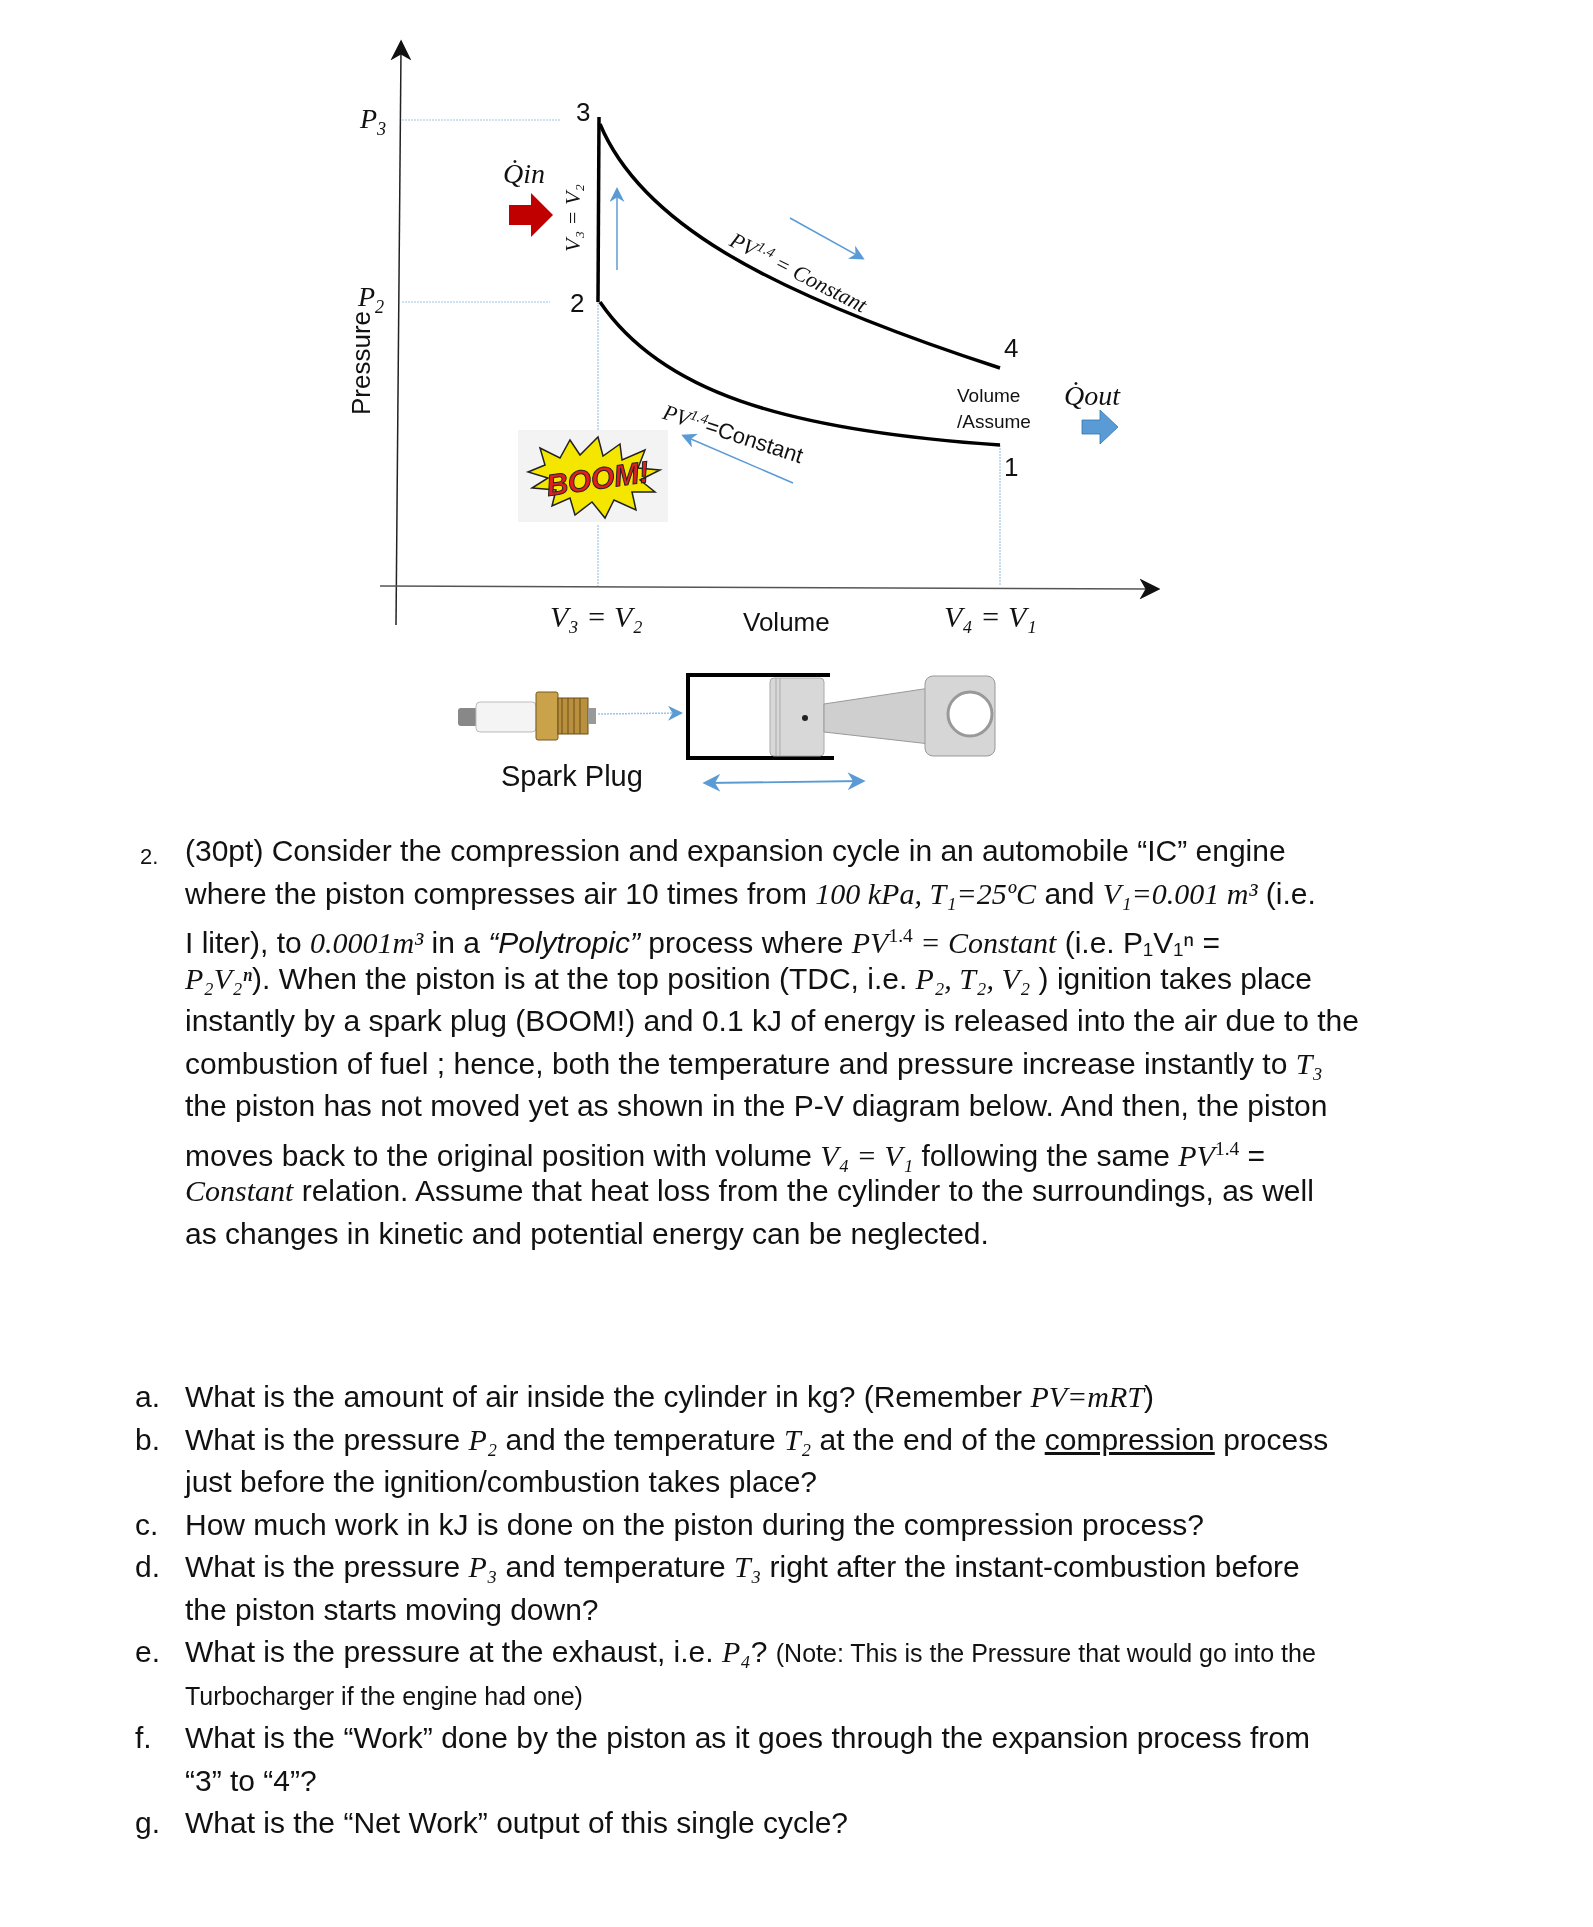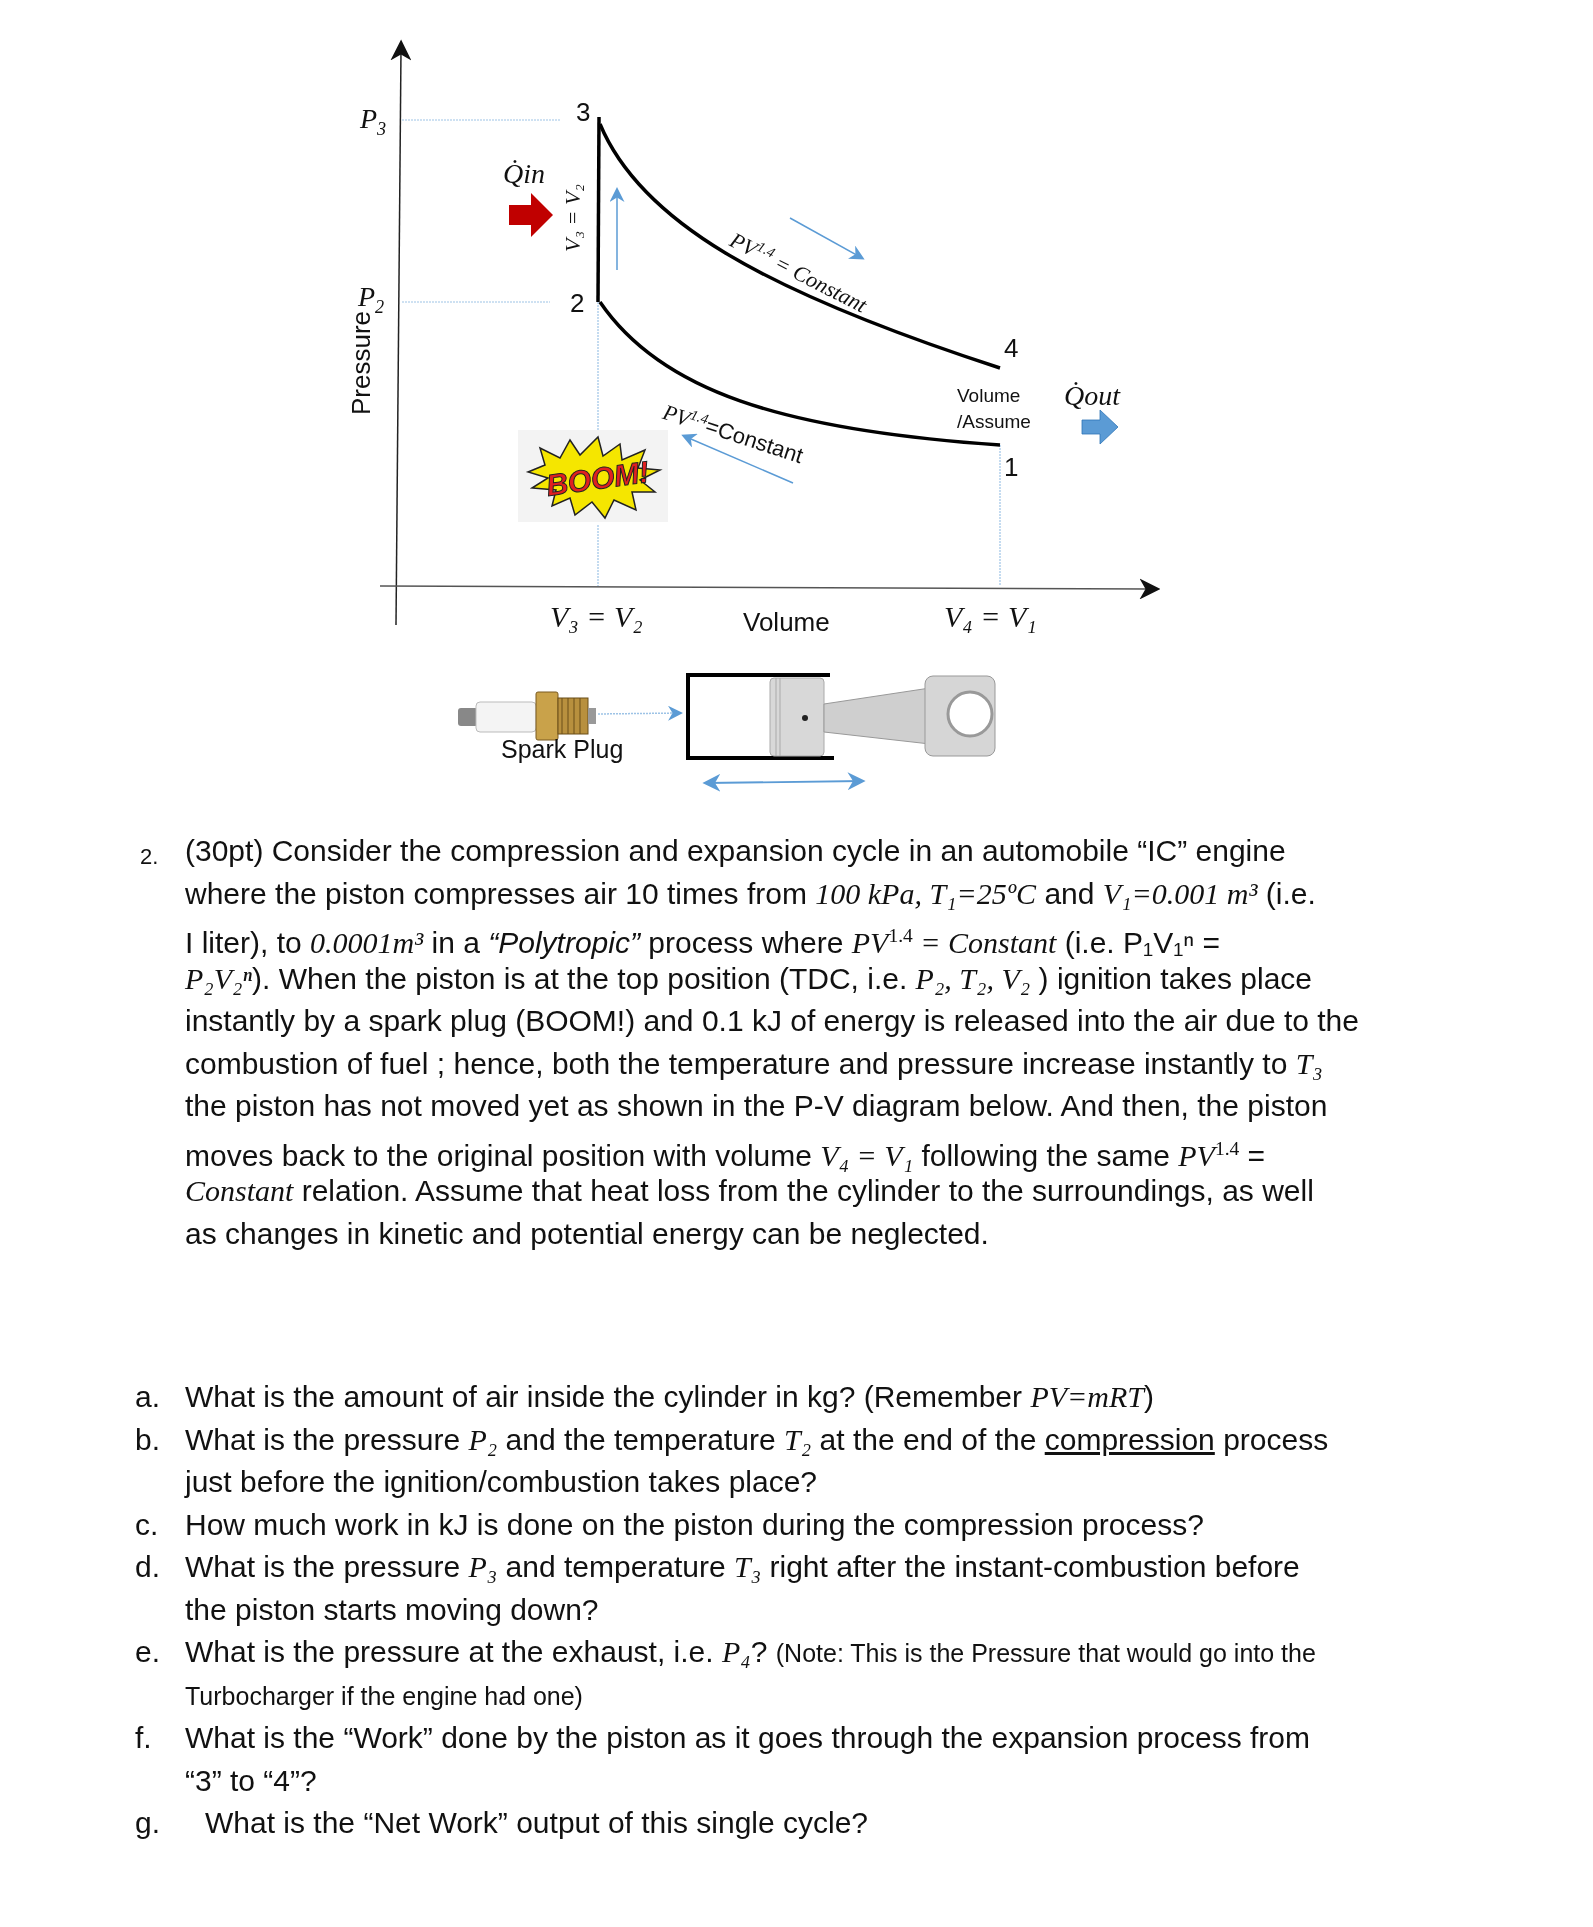--- a/index.html
+++ b/index.html
@@ -145,21 +145,21 @@
   
   <div class="abs" style="left:957px; top:383px; font-size:19px; line-height:26px;">
     <div>Volume</div>
     <div>/Assume</div>
   </div>
 
   
   <div class="abs" style="left:546px; top:462px; font-size:30px; font-weight:bold; font-style:italic; color:#e02020; -webkit-text-stroke:1px #222; transform:rotate(-8deg);">BOOM!</div>
 
   
-  <div class="abs" style="left:501px; top:735px; font-size:25px;">Spark Plug</div>
+  <div class="abs" style="left:501px; top:760px; font-size:29px;">Spark Plug</div>
 </div>
 
 <div class="problem">
   <div class="num" style="top:6px;">2.</div>
   <div class="body">
     <div class="line">(30pt)  Consider the compression and expansion cycle in an automobile “IC” engine</div>
     <div class="line">
       <span>where the piston compresses air 10 times from </span><span class="mathi">100 kPa, T₁=25ºC</span><span> and </span><span class="mathi">V₁=0.001 m³</span><span> (i.e.</span>
     </div>
     <div class="line">
@@ -207,15 +207,15 @@
       <div style="white-space: nowrap;"><span>What is the pressure at the exhaust, i.e. </span><span class="mathi">P₄</span><span>? </span><span class="note">(Note: This is the Pressure that would go into the</span></div>
       <div class="note">Turbocharger if the engine had one)</div>
     </div>
     <div class="q">
       <span class="lbl">f.</span>
       <div style="white-space: nowrap;"><span>What is the “Work” done by the piston as it goes through the expansion process from</span></div>
       <div>“3” to “4”?</div>
     </div>
     <div class="q">
       <span class="lbl">g.</span>
-      <div style="white-space: nowrap; margin-left: 20px;"><span>What is the “Net Work” output of this single cycle?</span></div>
+      <div style="white-space: nowrap;"><span>What is the “Net Work” output of this single cycle?</span></div>
     </div>
   </div>
 
 </body></html>

